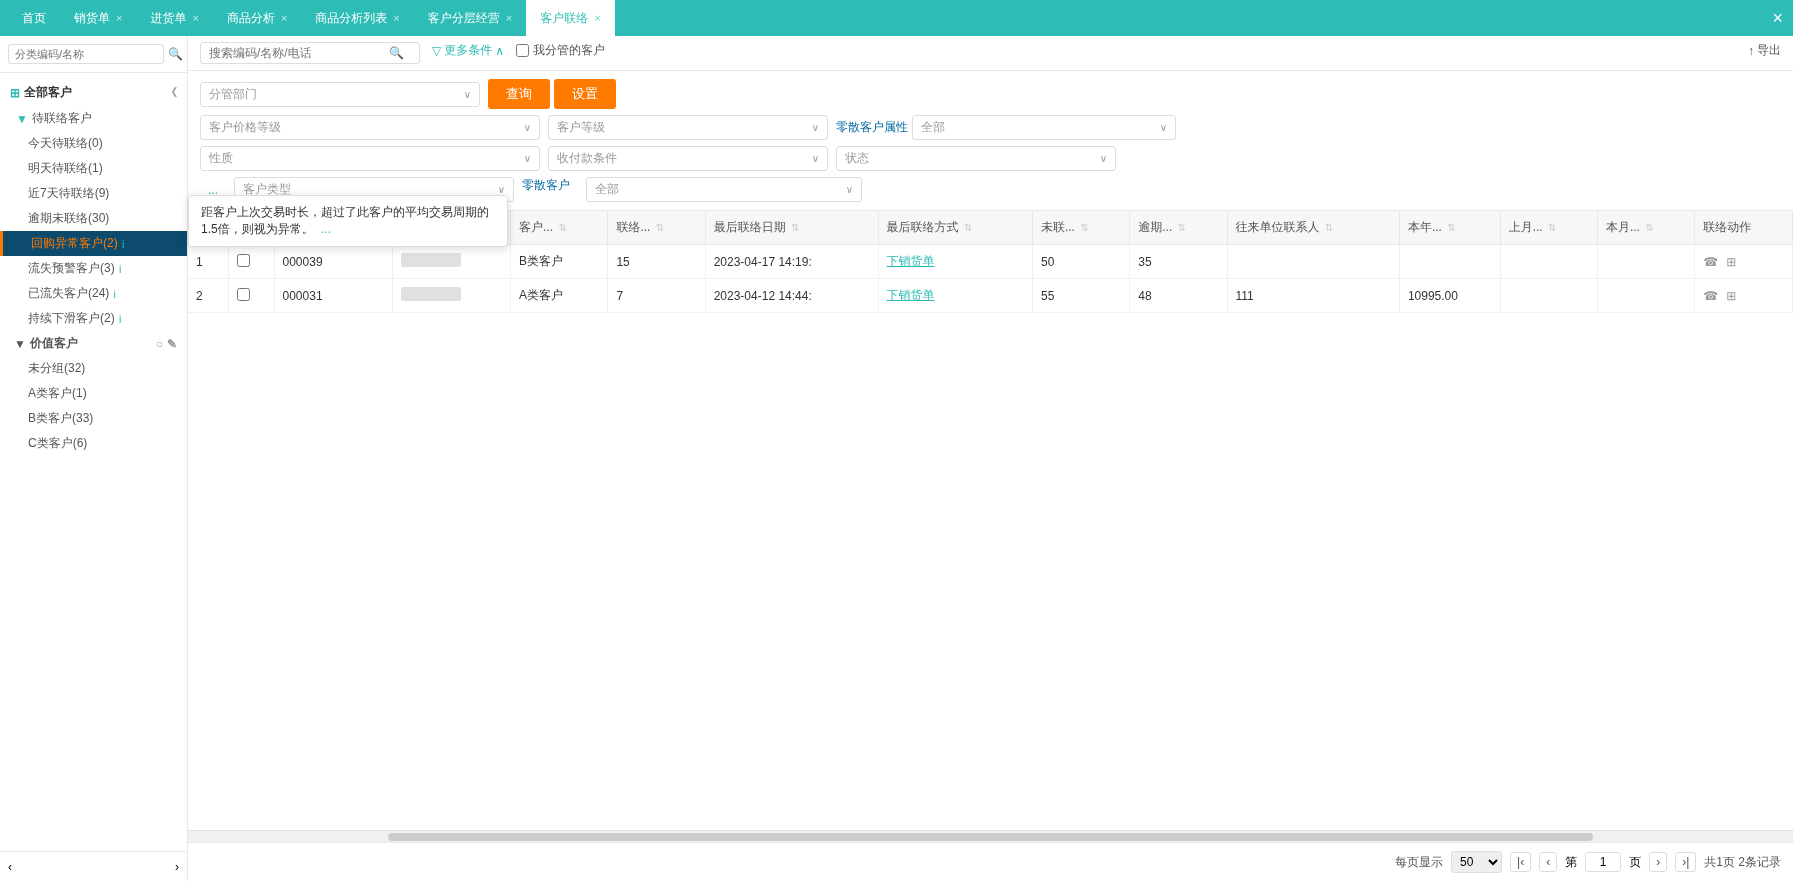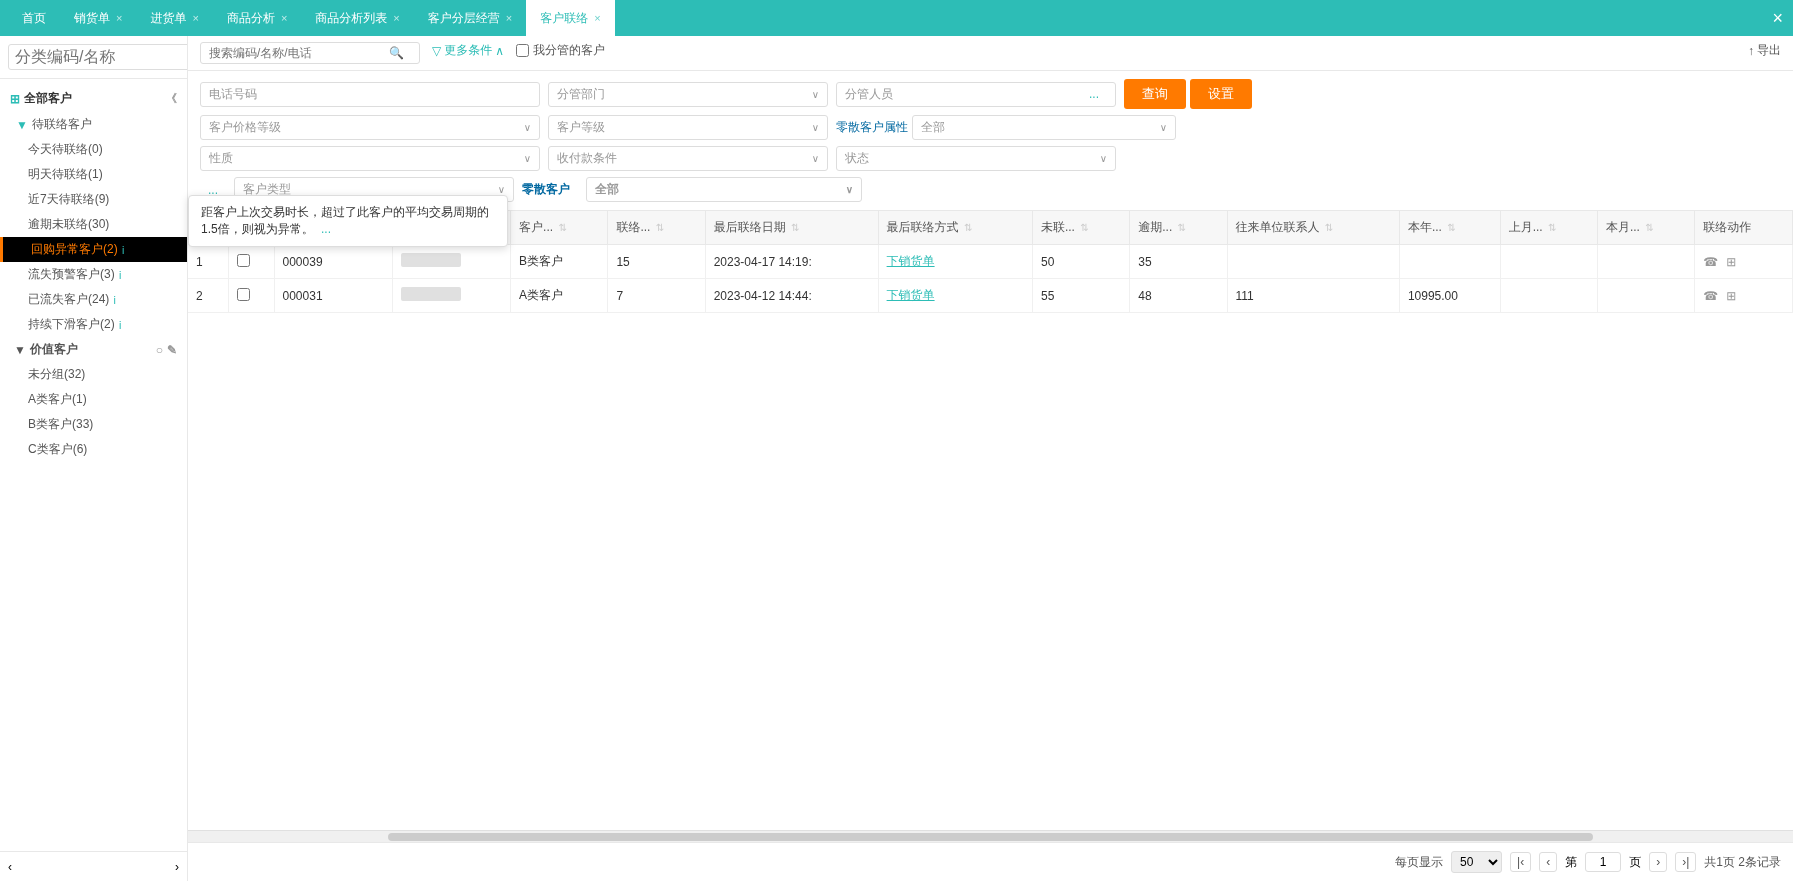--- a/index.html
+++ b/index.html
@@ -54,21 +54,21 @@
       border-bottom: 1px solid #e8e8e8;
       display: flex;
       align-items: center;
       gap: 4px;
     }
     .sidebar-search input {
       flex: 1;
       border: 1px solid #ddd;
       border-radius: 3px;
       padding: 3px 6px;
-      font-size: 16px;
+      font-size: 11px;
       outline: none;
     }
     .sidebar-search .search-icon { color: #999; cursor: pointer; }
 
     .sidebar-tree {
       flex: 1;
       overflow-y: auto;
       padding: 6px 0;
     }
     .tree-root {
@@ -91,21 +91,21 @@
     }
     .tree-section-title .arrow { margin-right: 4px; color: #2dbdb6; }
 
     .tree-item {
       padding: 4px 10px 4px 28px;
       color: #555;
       cursor: pointer;
       display: flex;
       align-items: center;
     }
-    .tree-item.active { background: #000000; color: #ff7a00; border-left: 3px solid #ff7a00; }
+    .tree-item.active { background: #0c4a6e; color: #ff7a00; border-left: 3px solid #ff7a00; }
     .tree-item .info-icon { margin-left: 4px; color: #2dbdb6; font-size: 11px; }
 
     .tree-group-title {
       display: flex;
       align-items: center;
       padding: 4px 10px 4px 14px;
       color: #555;
       font-weight: bold;
       cursor: pointer;
     }
@@ -482,30 +482,23 @@
       </div>
       <div class="export-btn">
         <span>↑</span>
         <span>导出</span>
       </div>
     </div>
 
     <div class="advanced-filters">
 
       <div class="filter-row">
-        <div class="filter-field">
-          <span class="filter-field-label">电话号码</span>
-        </div>
         <div class="filter-field medium-filter">
           <span class="filter-field-label">分管部门</span>
           <span class="dropdown-arrow">∨</span>
-        </div>
-        <div class="filter-field medium-filter">
-          <span class="filter-field-label">分管人员</span>
-          <span class="dots-btn">...</span>
         </div>
         <div class="btn-group">
           <button class="query-btn">查询</button>
           <button class="settings-btn">设置</button>
         </div>
       </div>
 
       <div class="filter-row">
         <div class="filter-field">
           <span class="filter-field-label">客户价格等级</span>
@@ -538,21 +531,21 @@
           <span class="dropdown-arrow">∨</span>
         </div>
       </div>
 
       <div class="filter-row">
         <span class="dots-btn">...</span>
         <div class="filter-field medium-filter">
           <span class="filter-field-label">客户类型</span>
           <span class="dropdown-arrow">∨</span>
         </div>
-        <div style="display:flex;align-items:center;gap:4px;flex:1;max-width:340px;font-weight:bold;">
+        <div style="display:flex;align-items:flex-start;gap:4px;flex:1;max-width:340px;">
           <span class="filter-static-label">零散客户</span>
           <div class="filter-field" style="flex:1;">
             <span class="filter-field-label">全部</span>
             <span class="dropdown-arrow">∨</span>
           </div>
         </div>
       </div>
     </div>
 
     <div class="table-area">

